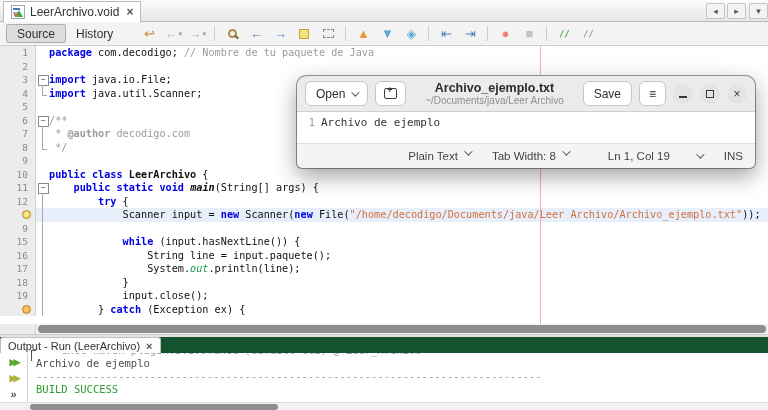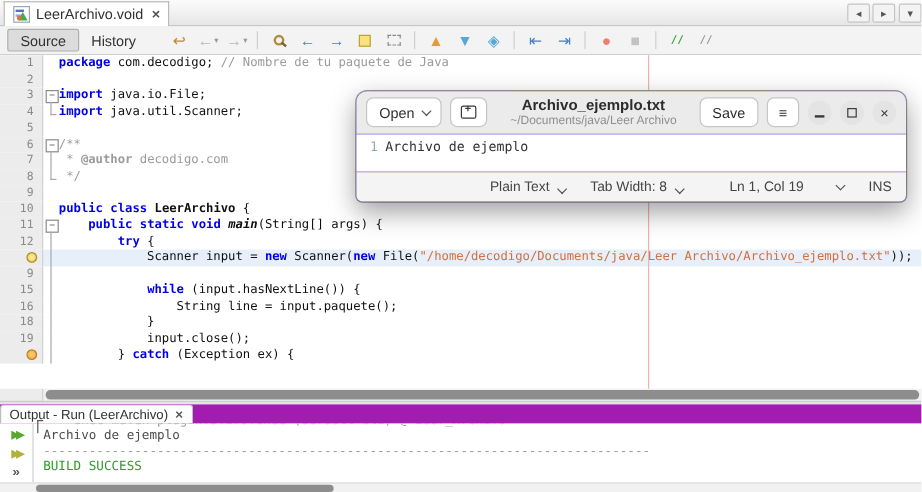--- a/index.html
+++ b/index.html
@@ -58,21 +58,21 @@
   .bulb-hint{background:radial-gradient(#ffd27a,#f0a32d);border-color:#b97f1e}
   #margin-line{left:540px;top:46px;width:1px;height:278px;background:#f2b1b1;z-index:3}
 
   
   #ed-scroll{left:0;top:324px;width:768px;height:10px;background:#f1f1f1}
   #ed-scroll .gutpad{position:absolute;left:0;top:0;width:36px;height:10px;background:#ececec;border-right:1px solid #d2d2d2}
   #ed-scroll .thumb{position:absolute;left:38px;top:1px;height:8px;width:728px;background:#8d8d8d;border-radius:4px}
   #splitter{left:0;top:334px;width:768px;height:3px;background:#e3e3e3;border-top:1px solid #cccccc}
 
   
-  #out-tabrow{left:0;top:337px;width:768px;height:16px;background:#a21caf}
+  #out-tabrow{left:0;top:337px;width:768px;height:16px;background:#14532d}
   .otab{position:absolute;left:0;top:0;height:16px;background:#fdfdfd;border:1px solid #b9bfc4;border-bottom:none;border-radius:3px 3px 0 0;display:flex;align-items:center;gap:6px;padding:0 7px;font-size:11px;color:#333}
   .otab .close{font-size:11px;font-weight:bold;color:#555;cursor:pointer}
   #out-body{left:0;top:353px;width:768px;height:49px;background:#fff}
   #out-rail{position:absolute;left:0;top:0;width:28px;height:49px;border-right:1px solid #ccd2d8;display:flex;flex-direction:column;align-items:center;gap:2px;padding-top:2px}
   .railbtn{width:16px;height:14px;display:flex;align-items:center;justify-content:center;cursor:pointer;font-size:9px;letter-spacing:-3px;font-weight:bold}
   .rb-green{color:#58a832}
   .rb-olive{color:#b0b23c}
   .rb-exp{color:#555;font-size:11px;letter-spacing:0}
   #output-lines{position:absolute;left:36px;top:0;right:0;font-family:"DejaVu Sans Mono",monospace;font-size:10.5px;line-height:13px;color:#4d4d4d}
   .o-line{white-space:pre;overflow:hidden}
@@ -95,21 +95,21 @@
   #gedit-title{font-size:12.5px;font-weight:bold;color:#2c2c2c}
   #gedit-subtitle{font-size:10px;color:#8f8f8f}
   .wctl{width:20px;height:20px;border-radius:50%;background:#e4e4e4;display:flex;align-items:center;justify-content:center;cursor:pointer;flex:none}
   .wctl .minbar{width:8px;height:1.6px;background:#3a3a3a;margin-top:7px}
   .wctl .maxbox{width:8px;height:8px;border:1.4px solid #3a3a3a}
   .wctl.close{font-size:12px;color:#3a3a3a}
   #gedit-content{flex:1;background:#fff;display:flex;align-items:flex-start;font-family:"DejaVu Sans Mono",monospace;font-size:11px;padding-top:4px}
   #gedit-ln{color:#9aa4b0;width:18px;text-align:right;margin-right:6px;flex:none;padding-left:4px}
   #gedit-text{color:#333}
   #gedit-status{height:25px;background:#f4f4f4;border-top:1px solid #dedede;border-radius:0 0 5px 5px;display:flex;align-items:center;justify-content:flex-end;font-size:11.5px;color:#444;padding-right:12px}
-  .st-item{display:flex;align-items:flex-end;gap:6px;cursor:pointer}
+  .st-item{display:flex;align-items:flex-start;gap:6px;cursor:pointer}
   .gap22{margin-left:22px}.gap40{margin-left:40px}.gap26{margin-left:26px}
 </style>
 </head>
 <body>
 
 <div id="tabbar" class="abs">
   <div class="etab">
     <span class="ficon">
         <i class="f1"></i>
         <i class="f2"></i>
@@ -305,20 +305,27 @@
         </div>
       </div>
       <div class="cl">
         <div class="gut">16</div>
         <div class="rr">
           <div class="fold mid"></div>
           <div class="code"><span class="s-pl">                String line = input.paquete();</span></div>
         </div>
       </div>
       <div class="cl">
+        <div class="gut">17</div>
+        <div class="rr">
+          <div class="fold mid"></div>
+          <div class="code"><span class="s-pl">                System.</span><span class="s-fld">out</span><span class="s-pl">.println(line);</span></div>
+        </div>
+      </div>
+      <div class="cl">
         <div class="gut">18</div>
         <div class="rr">
           <div class="fold mid"></div>
           <div class="code"><span class="s-pl">            }</span></div>
         </div>
       </div>
       <div class="cl">
         <div class="gut">19</div>
         <div class="rr">
           <div class="fold mid"></div>

